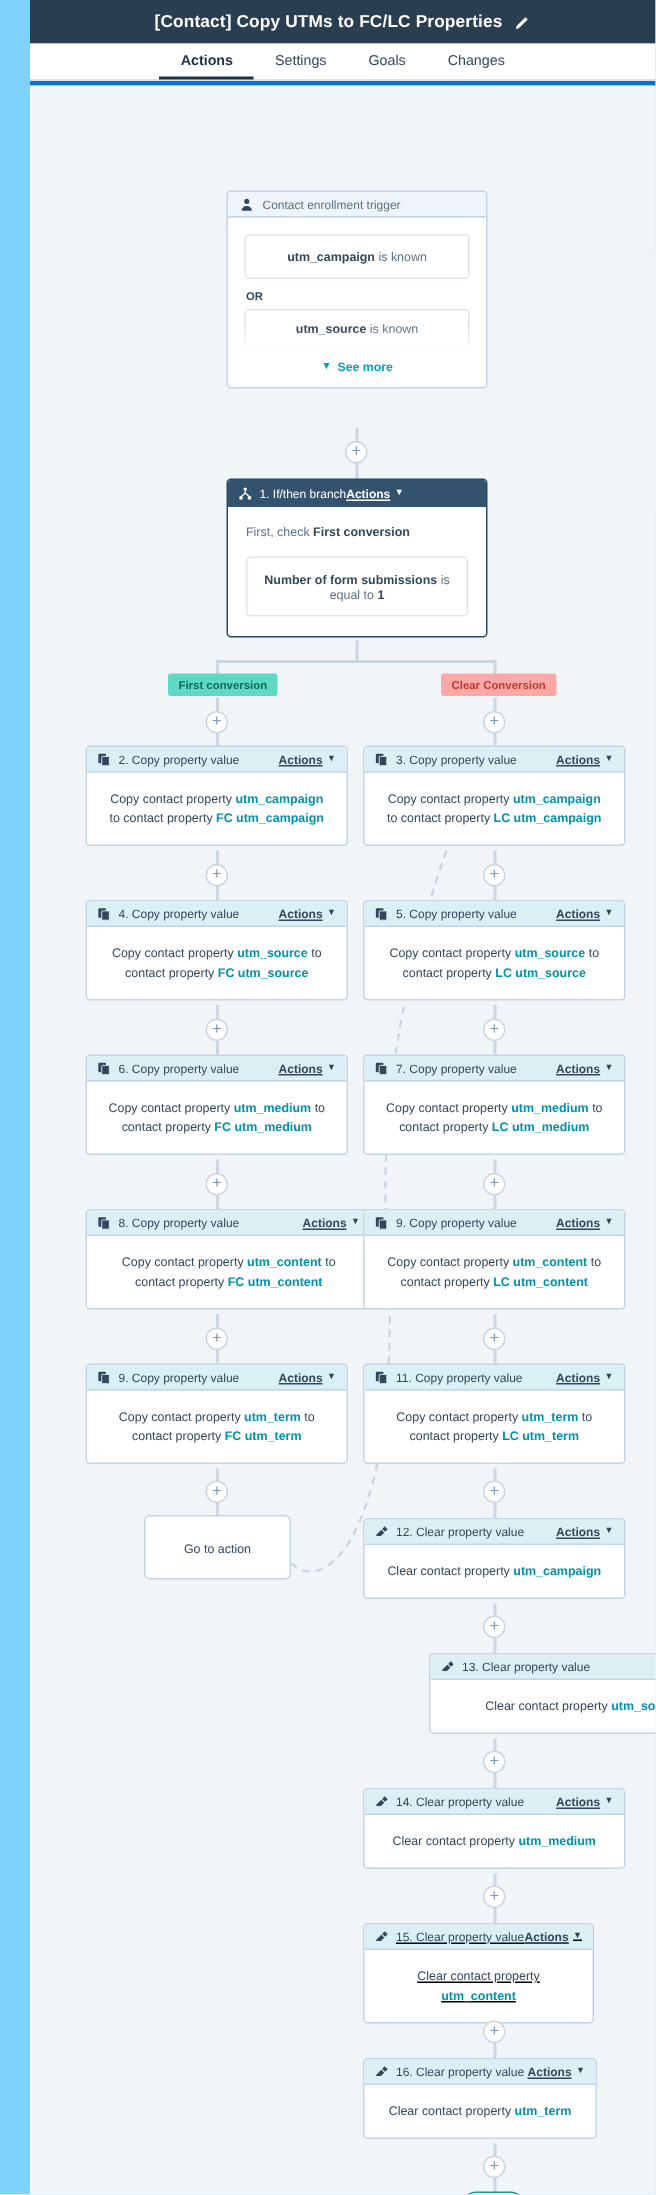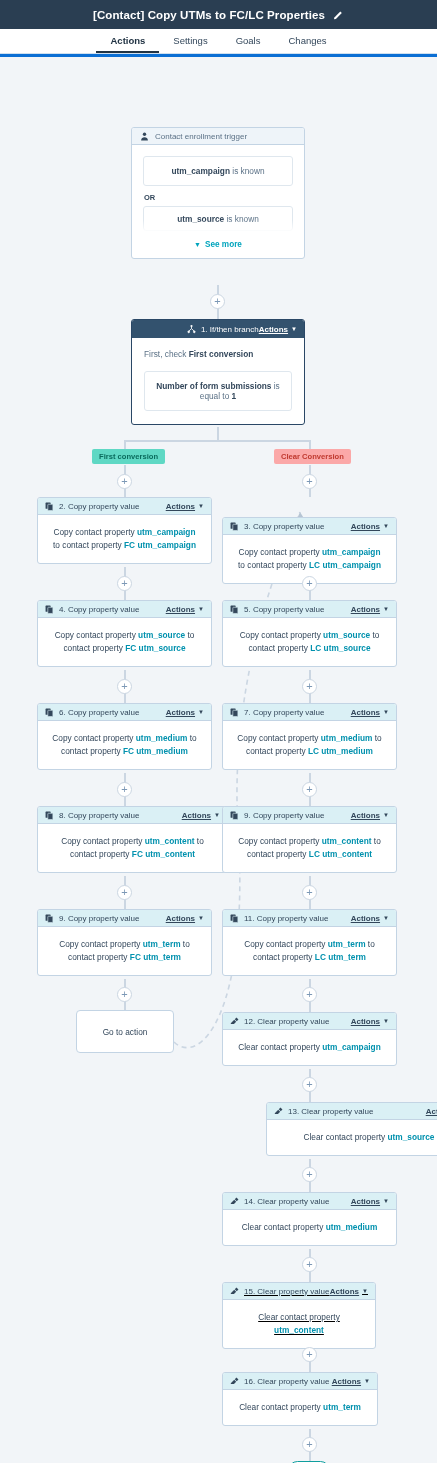--- a/index.html
+++ b/index.html
@@ -3,21 +3,21 @@
 <meta charset="utf-8">
 <style>
   * { box-sizing: border-box; margin: 0; padding: 0; }
   html, body {
     width: 437px;
     height: 1463px;
     background: #f2f5f8;
     font-family: "Liberation Sans", sans-serif;
     overflow: hidden;
   }
-  .page { position: relative; width: 437px; height: 1463px; background: #7dd3fc; }
+  .page { position: relative; width: 437px; height: 1463px; background: #7dd3fc; padding-left: 20px; }
 
   
   .topbar {
     height: 29px; background: #2a3e52; display: flex;
     align-items: center; justify-content: center; gap: 8px;
   }
   .topbar-title { color: #ffffff; font-size: 11.5px; font-weight: bold; letter-spacing: .1px; }
   .pencil-icon { width: 11px; height: 11px; display:block; }
 
   
@@ -95,21 +95,21 @@
   .see-more {
     display:flex; align-items:center; justify-content:center; gap:4px;
     margin-top:9px; color:#00a4bd; font-size:8.2px; font-weight:bold; cursor:pointer;
   }
   .chev { font-size: 7px; line-height:1; }
 
   
   .branch { position:absolute; left:131px; top:262px; width:174px; z-index:3;
             background:#fff; border:1px solid #2a4766; border-radius:3px; overflow:hidden; }
   .branch-head {
-    display:flex; align-items:center; justify-content:flex-end;
+    display:flex; align-items:center; justify-content:flex-start;
     padding:0 7px; height:18px; background:#33526e;
   }
   .branch-head .left { display:flex; align-items:center; gap:5px; }
   .branch-title { font-size:8px; color:#ffffff; }
   .branch-actions-label { font-size:8px; color:#ffffff; font-weight:bold; text-decoration:underline; }
   .branch-caret { font-size:6px; color:#ffffff; line-height:1; }
   .branch-body { padding:11px 12px 13px 12px; }
   .branch-first { font-size:8.3px; color:#5b7186; margin-bottom:12px; }
   .branch-first b { color:#33475b; }
 
@@ -291,21 +291,21 @@
         </div>
       </div>
       <div class="card-body">
         <span>Copy contact property</span>
         <span class="prop">utm_campaign</span>
         <span>to contact property</span>
         <span class="prop">FC utm_campaign</span>
       </div>
     </div>
 
-    <div class="card" style="left:222px; top:440px; width:175px;margin-top:20px;">
+    <div class="card" style="left:222px; top:440px; width:175px;">
       <div class="card-head">
         <div class="left">
           <span>
             <svg class="icon-sq" viewBox="0 0 16 16" fill="#33475b">
                 <rect x="1" y="1" width="9" height="11" rx="1"></rect>
                 <rect x="5" y="4" width="9" height="11" rx="1" fill="#33475b" stroke="#daf0f5" stroke-width="1.1"></rect>
               </svg>
           </span>
           <span class="card-title">3. Copy property value</span>
         </div>

